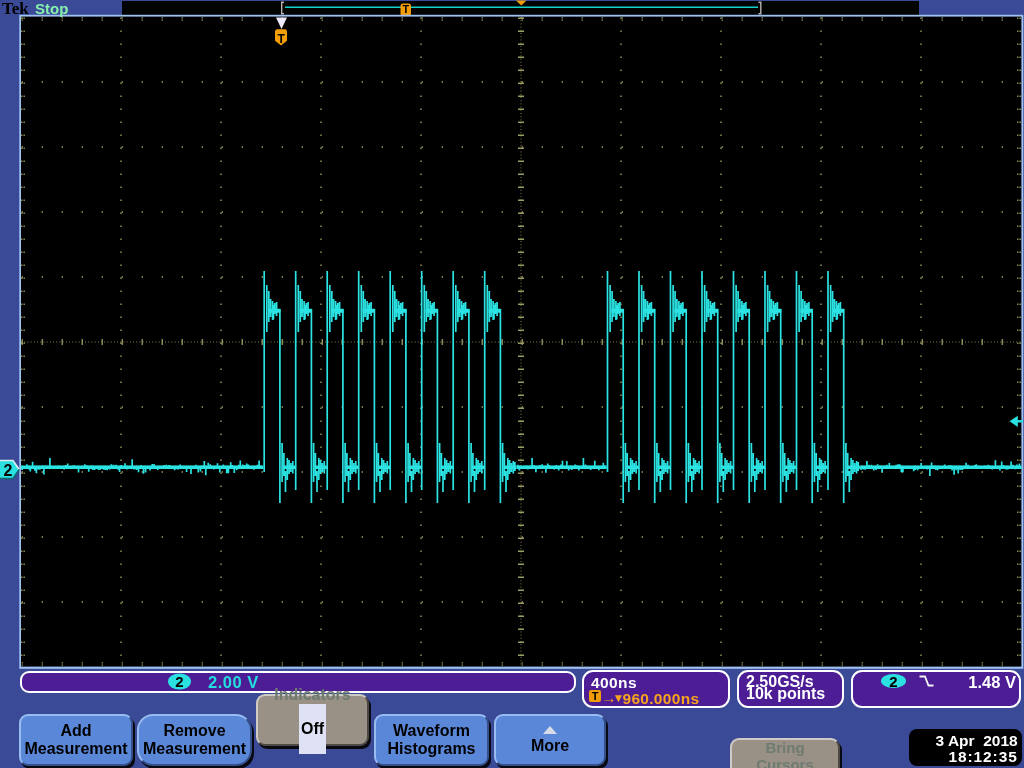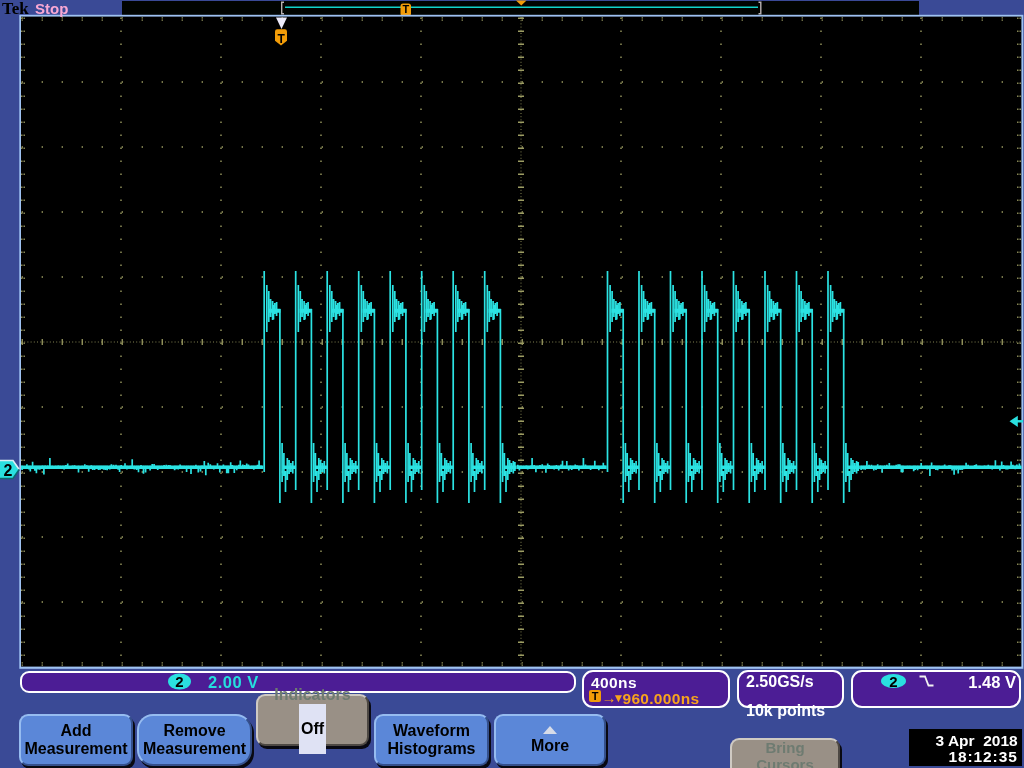--- a/index.html
+++ b/index.html
@@ -74,49 +74,49 @@
   <path d="M0 460.5 h13 l6.2 9 -6.2 9 h-13 z" fill="#2ae0e0"></path>
   <path d="M0 460.5 h13 l6.2 9" fill="none" stroke="#d8eef4" stroke-width="1.6"></path>
   <path d="M19.2 469.5 l-6.2 9 h-13" fill="none" stroke="#0c6a70" stroke-width="1.6"></path>
   <text x="8" y="475.5" font-size="16" font-weight="bold" fill="#000" text-anchor="middle">2</text>
 
   <path d="M1009.5 421.3 l8.3 -5.6 v11.2 z" fill="#2ae0e0"></path>
   <line x1="1017" y1="421.3" x2="1023" y2="421.3" stroke="#2ae0e0" stroke-width="2.4"></line>
 </svg>
 
 <div class="abs" style="left:2px;top:-1px;color:#000;font-family:'Liberation Serif',serif;font-weight:bold;font-size:17px;">Tek</div>
-<div class="abs" style="left:35px;top:0px;color:#f9a8d4;font-weight:bold;font-size:15px;">Stop</div>
+<div class="abs" style="left:35px;top:0px;color:#86efac;font-weight:bold;font-size:15px;">Stop</div>
 
 <div class="box" style="left:20px;top:671px;width:552px;height:17.5px;border-radius:9px;"></div>
 <svg class="abs" style="left:0;top:0" width="1024" height="768" viewBox="0 0 1024 768">
   <ellipse cx="179.5" cy="681.5" rx="11.5" ry="8" fill="#2ae0e0"></ellipse>
   <text x="179.5" y="687" font-size="15" font-weight="bold" fill="#000" text-anchor="middle">2</text>
   <text x="208" y="688" font-size="16.5" font-weight="bold" fill="#25dede" letter-spacing="0.5">2.00 V</text>
 </svg>
 
 <div class="box" style="left:582px;top:670px;width:144px;height:34px;">
   <div class="abs" style="left:7px;top:2px;color:#fff;font-size:15.5px;letter-spacing:0.4px;">400ns</div>
   <div class="abs" style="left:5px;top:17.5px;width:12px;height:12px;background:#f29c08;border-radius:2px;color:#000;font-size:11px;line-height:12px;text-align:center;">T</div>
   <div class="abs" style="left:17.5px;top:17px;color:#f8a41c;font-size:15px;">→</div>
   <div class="abs" style="left:28.5px;top:18.5px;color:#f8a41c;font-size:12px;">▼</div>
   <div class="abs" style="left:38.5px;top:17.5px;color:#f8a41c;font-size:15.5px;letter-spacing:0.3px;">960.000ns</div>
 </div>
 
 <div class="box" style="left:737px;top:670px;width:103px;height:34px;">
   <div class="abs" style="left:7px;top:1px;">2.50GS/s</div>
-  <div class="abs" style="left:7px;top:30px;">10k points</div>
+  <div class="abs" style="left:7px;top:13px;">10k points</div>
 </div>
 
 <div class="box" style="left:851px;top:669.5px;width:166px;height:34px;"></div>
 <svg class="abs" style="left:0;top:0" width="1024" height="768" viewBox="0 0 1024 768">
   <ellipse cx="893.5" cy="681" rx="12.5" ry="7" fill="#2ae0e0"></ellipse>
   <text x="893.5" y="686.5" font-size="15" font-weight="bold" fill="#000" text-anchor="middle">2</text>
   <path d="M919.5 676.5 h5.5 l3.5 9 h5" fill="none" stroke="#f2f2f2" stroke-width="1.8"></path>
   <text x="1016" y="687.5" font-size="16.5" font-weight="bold" fill="#fff" text-anchor="end">1.48 V</text>
 </svg>
 
 <div class="btn" style="left:19px;top:714px;width:110px;">Add<br>Measurement</div>
 <div class="btn" style="left:137px;top:714px;width:111px;border-radius:16px;">Remove<br>Measurement</div>
 <div class="btn btng" style="left:256px;top:694px;width:109px;">Indicators<br><span style="color:#000;background:#dfe2f4;padding:16px 2px;align-self:center;">Off</span></div>
 <div class="btn" style="left:374px;top:714px;width:111px;">Waveform<br>Histograms</div>
 <div class="btn" style="left:494px;top:714px;width:108px;"><span style="align-self:center;width:0;height:0;border-left:7px solid transparent;border-right:7px solid transparent;border-bottom:8px solid #d7dce8;margin-bottom:3px;"></span>More</div>
 <div class="btn btng" style="left:730px;top:714px;width:106px;font-size:15px;line-height:17px;margin-top:24px;">Bring<br>Cursors<br>On Screen</div>
-<div class="abs" style="left:909px;top:729px;width:113px;height:37px;background:#000;border-radius:0;color:#fff;font-weight:bold;font-size:15.5px;text-align:right;line-height:16.5px;padding-top:3.5px;box-sizing:border-box;">3 Apr&nbsp;&nbsp;2018&nbsp;<br><span style="letter-spacing:0.9px;">18:12:35</span>&nbsp;</div>
+<div class="abs" style="left:909px;top:729px;width:113px;height:37px;background:#000;border-radius:8px;color:#fff;font-weight:bold;font-size:15.5px;text-align:right;line-height:16.5px;padding-top:3.5px;box-sizing:border-box;">3 Apr&nbsp;&nbsp;2018&nbsp;<br><span style="letter-spacing:0.9px;">18:12:35</span>&nbsp;</div>
 
 </body></html>

